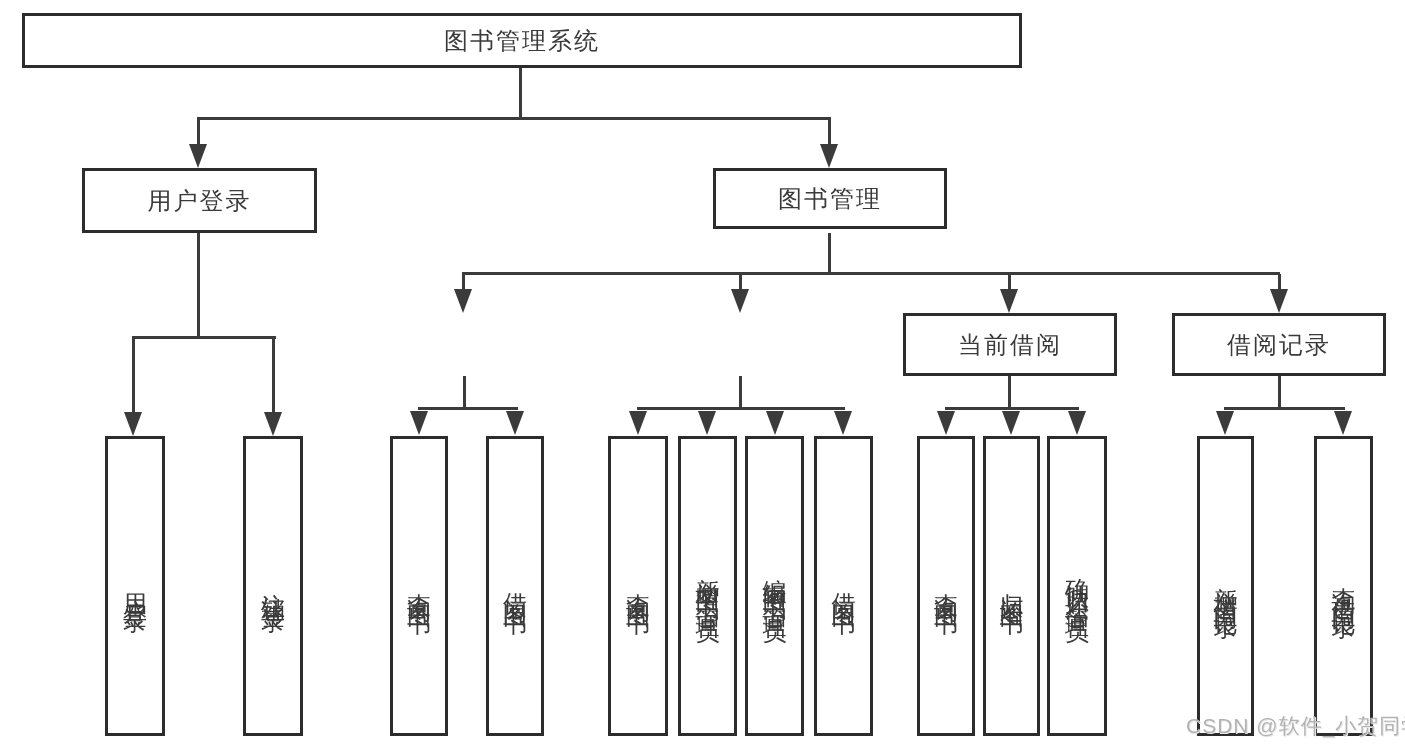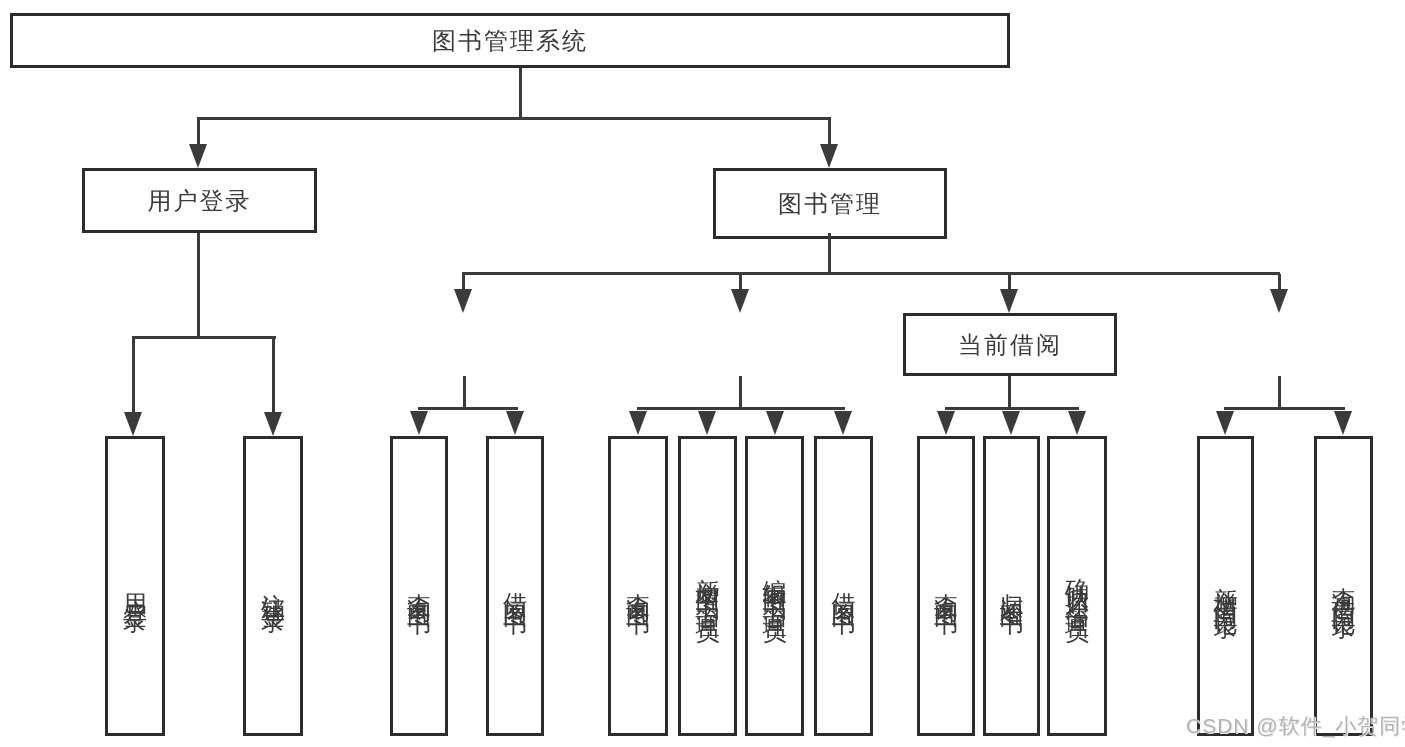--- a/index.html
+++ b/index.html
@@ -56,33 +56,33 @@
     letter-spacing: 1px;
     text-shadow: 1px 1px 0 #e8e8e8;
     white-space: nowrap;
   }
 </style>
 </head>
 <body>
 
 <div class="canvas">
 
-  <div class="box h" style="left:10px; top:13px; width:1000px; height:55px;">图书管理系统</div>
+  <div class="box h" style="left:22px; top:13px; width:1000px; height:55px;">图书管理系统</div>
 
   <div>
     <div class="line" style="left:519px; top:68px;  width:3px;   height:52px;"></div>
     <div class="line" style="left:197px; top:117px; width:634px; height:3px;"></div>
     <div class="line" style="left:197px; top:119px; width:3px;   height:27px;"></div>
     <div class="arrow" style="left:189px; top:144px;"></div>
     <div class="line" style="left:828px; top:119px; width:3px;   height:27px;"></div>
     <div class="arrow" style="left:820px; top:144px;"></div>
   </div>
 
   <div class="box h" style="left:82px; top:168px; width:235px; height:65px;">用户登录</div>
-  <div class="box h" style="left:713px; top:168px; width:234px; height:71px;">图书管理</div>
+  <div class="box h" style="left:713px; top:168px; width:234px; height:61px;">图书管理</div>
 
   <div>
     <div class="line" style="left:197px; top:233px; width:3px;   height:105px;"></div>
     <div class="line" style="left:132px; top:336px; width:144px; height:3px;"></div>
     <div class="line" style="left:132px; top:338px; width:3px;   height:75px;"></div>
     <div class="arrow" style="left:124px; top:412px;"></div>
     <div class="line" style="left:272px; top:338px; width:3px;   height:75px;"></div>
     <div class="arrow" style="left:264px; top:412px;"></div>
   </div>
 
@@ -93,20 +93,21 @@
     <div class="arrow" style="left:454px;  top:289px;"></div>
     <div class="line" style="left:739px;  top:274px; width:3px;   height:16px;"></div>
     <div class="arrow" style="left:731px;  top:289px;"></div>
     <div class="line" style="left:1008px; top:274px; width:3px;   height:16px;"></div>
     <div class="arrow" style="left:1000px; top:289px;"></div>
     <div class="line" style="left:1278px; top:274px; width:3px;   height:16px;"></div>
     <div class="arrow" style="left:1270px; top:289px;"></div>
   </div>
 
   <div class="box h" style="left:903px;  top:313px; width:214px; height:63px;">当前借阅</div>
+  <div class="box h" style="left:1172px; top:313px; width:214px; height:63px;">借阅记录</div>
 
   <div>
     <div class="line" style="left:463px; top:376px; width:3px;   height:33px;"></div>
     <div class="line" style="left:418px; top:407px; width:100px; height:3px;"></div>
     <div class="arrow" style="left:410px; top:411px;"></div>
     <div class="arrow" style="left:506px; top:411px;"></div>
   </div>
 
   <div>
     <div class="line" style="left:739px; top:376px; width:3px;   height:33px;"></div>

